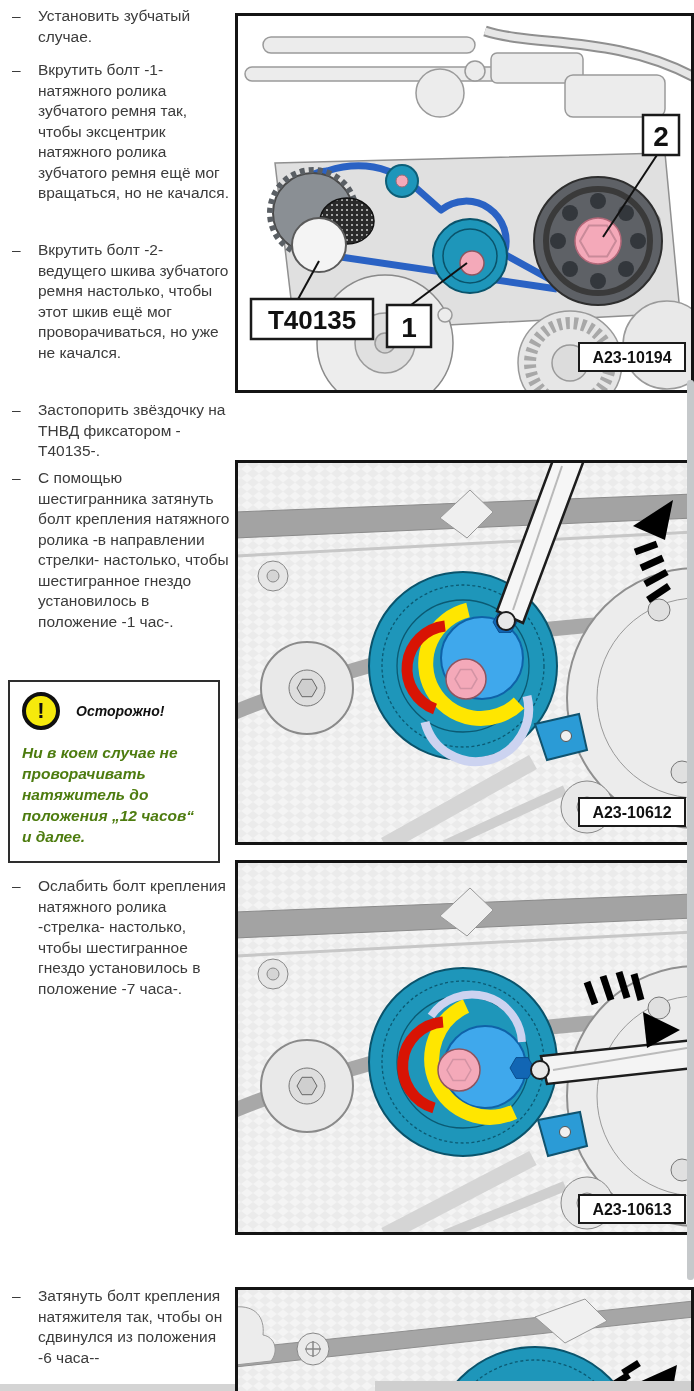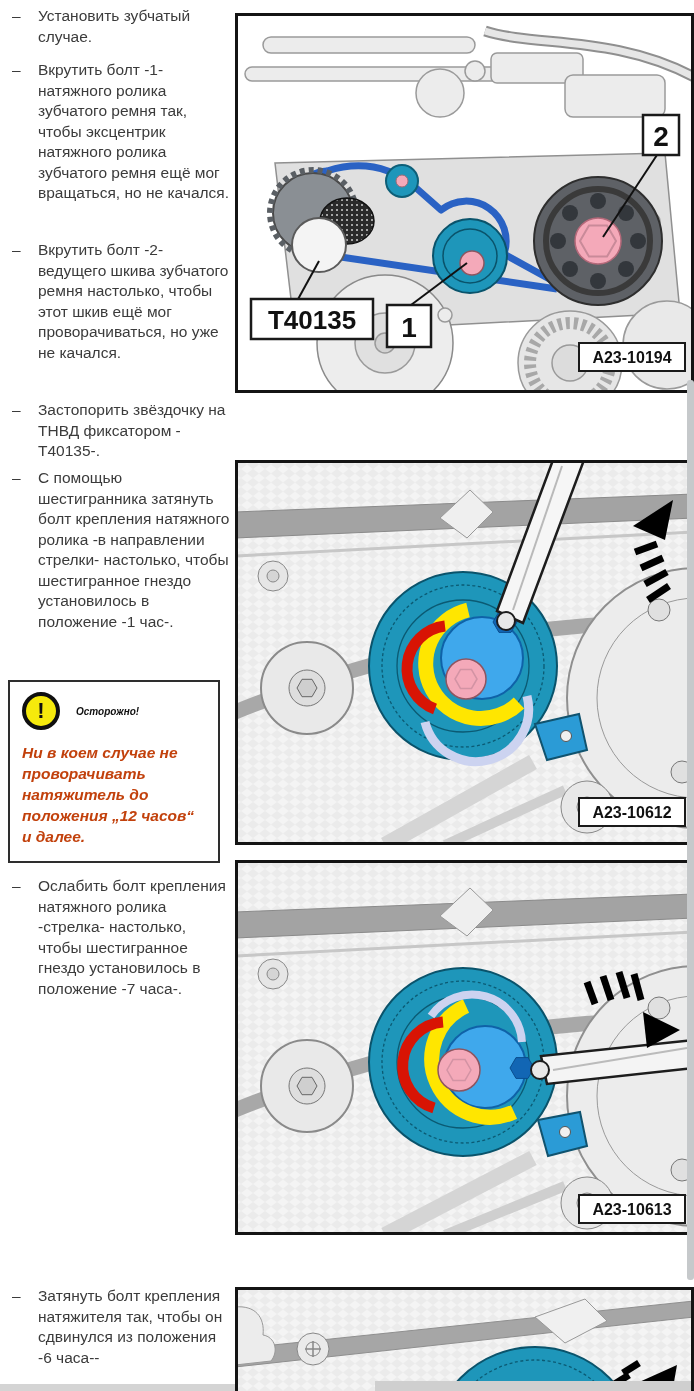--- a/index.html
+++ b/index.html
@@ -12,23 +12,23 @@
   .instr .txt{display:block;padding-left:26px;width:192px;}
   
   .warning-box{position:absolute;left:8px;top:680px;width:212px;box-sizing:border-box;
                border:2px solid #2e2e2e;background:#ffffff;padding:10px 12px 14px 12px;}
   .warning-head{display:flex;align-items:center;}
   .warn-icon{width:38px;height:38px;border-radius:50%;background:#f6ea0c;
              border:4px solid #101010;box-sizing:border-box;color:#101010;
              display:flex;align-items:center;justify-content:center;
              font-weight:bold;font-size:22px;flex:0 0 auto;}
   .warning-title{margin-left:16px;font-style:italic;font-weight:bold;
-                 font-size:10px;color:#111111;}
+                 font-size:14px;color:#111111;}
   .warning-body{margin-top:12px;font-style:italic;font-weight:bold;
-                font-size:15.5px;line-height:21px;color:#c2410c;}
+                font-size:15.5px;line-height:21px;color:#4d7c0f;}
   
   .fig{position:absolute;left:235px;}
   svg text{font-family:"Liberation Sans",sans-serif;}
   .bottom-strip{position:absolute;left:0;top:1384px;width:640px;height:7px;
                 background:#d4d4d4;}
   .scroll-thumb{position:absolute;left:687px;top:380px;width:7px;height:900px;
                 background:#c6c9cb;border-radius:3px;}
 </style>
 </head>
 <body>

